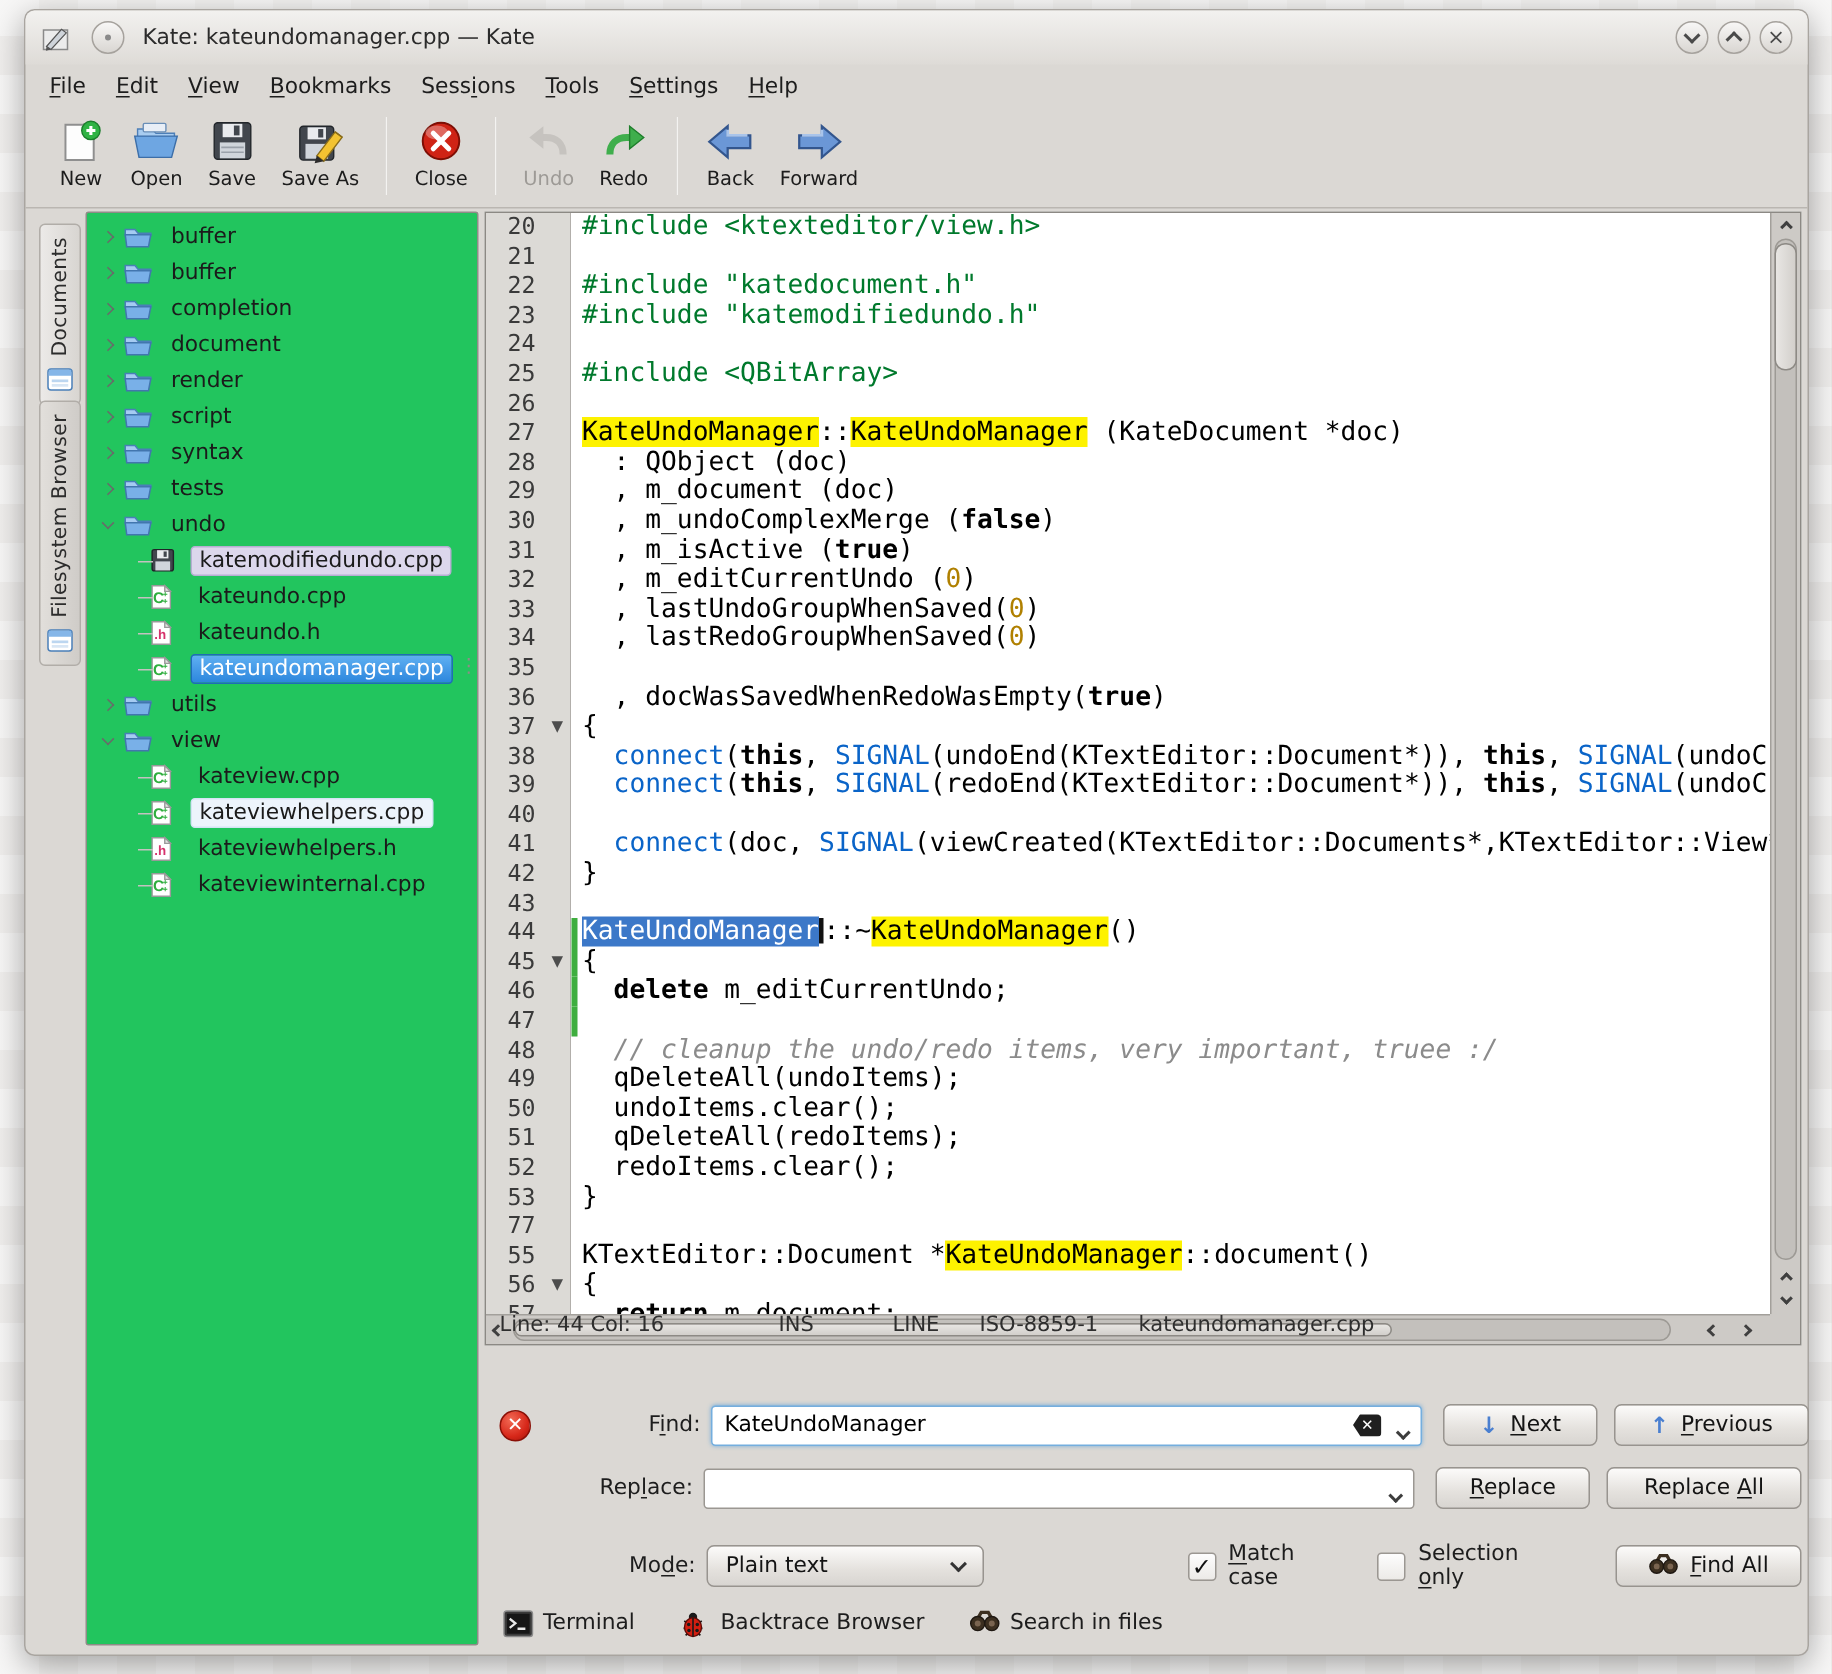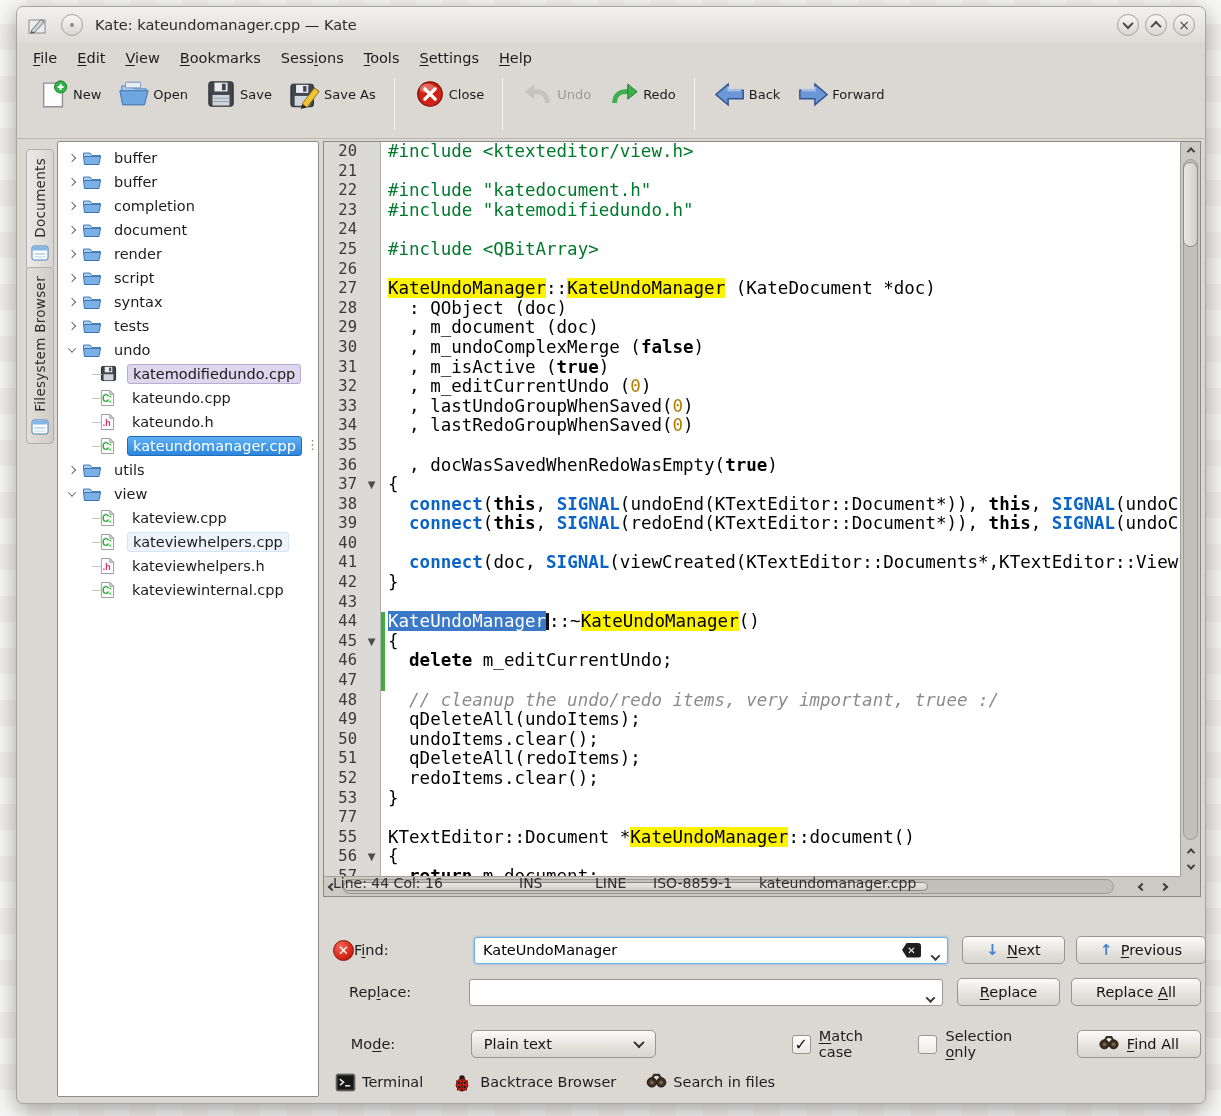--- a/index.html
+++ b/index.html
@@ -36,35 +36,35 @@
   .chev.down{ transform:rotate(45deg) translate(-1px,-1px); }
   .chev.up{ transform:rotate(-135deg) translate(-1px,-1px); }
   .chev.right{ transform:rotate(-45deg); }
   .chev.left{ transform:rotate(135deg); }
   
   .menubar{ position:absolute; left:0; top:36px; right:0; height:30px; display:flex; align-items:center; padding-left:6px; }
   .menu-item{ padding:4px 10px; font-size:14.5px; color:#1d1d1d; }
   u{ text-decoration:underline; text-underline-offset:2px; }
   
   .toolbar{ position:absolute; left:0; top:66px; right:0; height:66px; display:flex; align-items:flex-start; padding:3px 0 0 12px; border-bottom:1px solid #bab6b1; }
-  .tbtn{ display:flex; align-items:center; gap:2px; padding:2px 8px; min-width:44px; }
+  .tbtn{ display:flex; flex-direction:column; align-items:center; gap:2px; padding:2px 8px; min-width:44px; }
   .tbtn .ticon{ width:34px; height:32px; display:flex; align-items:center; justify-content:center; }
   .tbtn .tlabel{ font-size:13px; color:#1c1c1c; }
   .tbtn.disabled .tlabel{ color:#9d9a96; }
   .tsep{ width:1px; height:52px; background:#b5b1ac; border-right:1px solid #f4f3f1; margin:2px 10px 0 10px; }
   
   .tabstrip{ position:absolute; left:8px; top:140px; width:30px; bottom:8px; }
   .vtab{ position:absolute; left:1px; width:28px; display:flex; flex-direction:column; align-items:center;
          border:1px solid #b1ada8; border-radius:4px; background:linear-gradient(90deg,#eceae8,#d8d5d1); padding:8px 0; }
   .vtab .vlabel{ writing-mode:vertical-rl; transform:rotate(180deg); font-size:13.5px; color:#2c2c2c; letter-spacing:.3px; }
   .vtab .vicon{ width:18px; height:16px; margin-top:7px; }
   
   .treepanel{
     position:absolute; left:40px; top:134px; width:262px; bottom:6px;
-    background:#ffffff; border:1px solid #8f8c87; border-radius:2px; overflow:hidden; padding-top:4px;
+    background:#22c55e; border:1px solid #8f8c87; border-radius:2px; overflow:hidden; padding-top:4px;
   }
   .treepanel::after{ content:"⋮"; position:absolute; right:-1px; top:295px; color:#8f8c87; font-size:13px; }
   .trow{ height:24px; display:flex; align-items:center; font-size:14.5px; color:#1b1b1b; padding-left:6px; position:relative; }
   .trow .exp{ width:16px; display:flex; justify-content:center; }
   .trow .exp .chev{ width:6px; height:6px; border-color:#6a6a6a; border-width:0 1.6px 1.6px 0; }
   .trow .ficon{ width:20px; height:18px; margin:0 7px 0 2px; flex:none; }
   .trow .tlabel{ white-space:nowrap; padding:1px 5px; border-radius:3px; }
   .trow.lvl1{ padding-left:40px; }
   .trow.lvl1::before{ content:""; position:absolute; left:34px; top:50%; width:10px; height:1px; background:#c4c2bf; }
   .trow.sel .tlabel{ background:linear-gradient(#5fb0f2,#2c86dd); color:#fff; border:1px solid #1f6cb8; }
@@ -76,21 +76,21 @@
   .codewrap{ position:absolute; left:0; top:0; right:20px; bottom:20px; overflow:hidden;
     background:linear-gradient(90deg,#dcdad6 0 56px,#b2afab 56px 57px,#fff 57px); }
   .line{ display:flex; height:19.6px; align-items:stretch; }
   .ln{ width:38px; flex:none; text-align:right; padding-right:5px; font:15.5px/19.6px "DejaVu Sans Mono",monospace; color:#3a3a3a; }
   .fold{ width:19px; flex:none; text-align:center; font-size:10px; line-height:19.6px; color:#4d4d4d; }
   .bar{ width:4px; flex:none; }
   .line.changed .bar{ background:#3fae3f; }
   .codeline{ font:17.5px/19.6px "DejaVu Sans Mono",monospace; white-space:pre; color:#000; padding-left:3px; }
   .s-pp{ color:#00792c; }
   .s-kw{ font-weight:bold; }
-  .s-fn{ color:#0a64c8; font-weight:bold; }
+  .s-fn{ color:#0a64c8; font-weight:normal; }
   .s-num{ color:#b08000; }
   .s-cm{ color:#8b8b8b; font-style:italic; }
   .s-hl{ background:#fdf200; }
   .s-sel{ background:#3c78c8; color:#fff; }
   .caret{ display:inline-block; width:3px; height:17px; background:#111; vertical-align:-3px; }
   
   .vscroll{ position:absolute; top:0; bottom:20px; right:0; width:20px; background:#cdcac6; border-left:1px solid #a3a09b; }
   .vscroll .sarrow{ position:absolute; left:0; right:0; height:16px; display:flex; align-items:center; justify-content:center; }
   .vscroll .track{ position:absolute; left:2px; right:2px; top:17px; bottom:36px; background:#c3c0bc; border:1px solid #9d9a95; border-radius:8px; }
   .vthumb{ position:absolute; left:2px; right:2px; top:20px; height:85px; background:linear-gradient(90deg,#e8e6e3,#d2cfcb); border:1px solid #8d8a85; border-radius:7px; }
@@ -98,21 +98,21 @@
   .hscroll .sarrow{ position:absolute; top:0; bottom:0; width:16px; display:flex; align-items:center; justify-content:center; }
   .htrack{ position:absolute; left:18px; right:66px; top:2px; bottom:2px; background:#c3c0bc; border:1px solid #9d9a95; border-radius:8px; }
   .hthumb{ position:absolute; left:0; width:76%; top:2px; bottom:2px; background:linear-gradient(#e8e6e3,#d2cfcb); border:1px solid #8d8a85; border-radius:7px; }
   .scorner{ position:absolute; right:0; bottom:0; width:20px; height:20px; background:#cdcac6; display:flex; align-items:center; justify-content:center; gap:5px; }
   .sarrow .chev, .scorner .chev{ width:6px; height:6px; border-color:#3f3f3f; }
   
   .statusbar{ position:absolute; left:0; right:0; top:730px; height:26px; font-size:14px; color:#2e2e2e; }
   .statusbar span{ position:absolute; top:4px; white-space:nowrap; }
   
   .row{ position:absolute; left:0; right:0; display:flex; align-items:center; }
-  .lblcol{ width:120px; padding-right:7px; font-size:14.5px; color:#1d1d1d; flex:none; }
+  .lblcol{ width:120px; text-align:right; padding-right:7px; font-size:14.5px; color:#1d1d1d; flex:none; }
   .combo{ position:relative; height:27px; background:#fff; border:1px solid #9b9792; border-radius:3px; flex:none; display:flex; align-items:center; padding:0 44px 0 8px; font-size:14.5px; }
   .combo.focused{ border:1px solid #74aede; box-shadow:0 0 3px rgba(90,160,220,.8); }
   .combo .cchev{ position:absolute; right:8px; top:10px; }
   .combo .cchev .chev{ width:7px; height:7px; border-color:#3d3d3d; }
   .bks{ position:absolute; right:26px; top:5px; width:19px; height:15px; background:#1f1f1f; border-radius:3px;
         clip-path:polygon(26% 0,100% 0,100% 100%,26% 100%,0 50%); color:#fff; font-size:10px; line-height:15px; text-align:center; font-weight:bold; }
   .btn{ height:28px; display:inline-flex; align-items:center; justify-content:center; gap:8px; padding:0 13px;
         background:linear-gradient(#fcfbfa,#e4e1dd 60%,#d8d5d1); border:1px solid #98948f; border-radius:5px;
         font-size:14.5px; color:#141414; flex:none; }
   .btn .arrow{ color:#4a7fd0; font-weight:bold; font-size:15px; }

